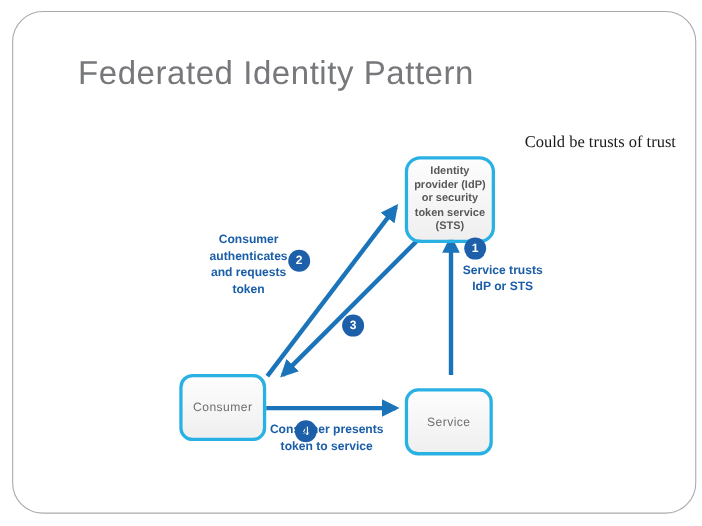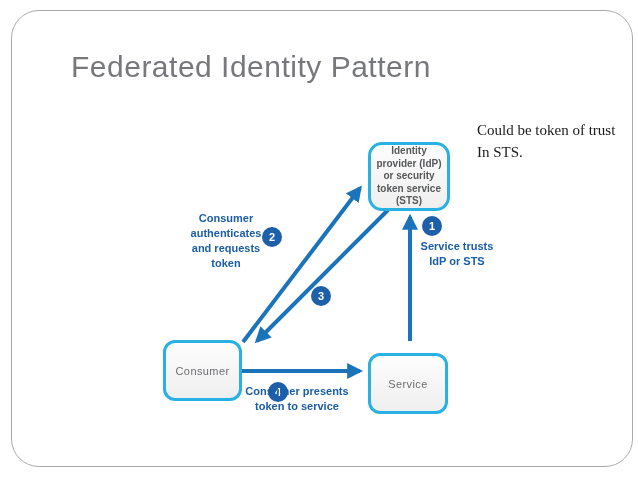--- a/index.html
+++ b/index.html
@@ -46,21 +46,21 @@
     border-radius: 12px;
     background: linear-gradient(180deg, #fdfdfd 0%, #efefef 100%);
     display: flex;
     align-items: center;
     justify-content: center;
     text-align: center;
     color: #6d6e71;
   }
   .node-idp {
     left: 368px; top: 142px;
-    width: 82px; height: 69px;
+    width: 82px; height: 79px;
     border-radius: 14px;
     font-size: 10px;
     font-weight: bold;
     color: #57585a;
     line-height: 12.5px;
     white-space: pre-line;
   }
   .node-consumer { left: 163px; top: 340px; width: 79px; height: 61px; font-size: 11px; letter-spacing: 0.4px; }
   .node-service  { left: 368px; top: 353px; width: 80px; height: 61px; font-size: 11px; letter-spacing: 0.4px; }
   
@@ -97,22 +97,21 @@
 </head>
 <body>
 
 <div id="stage">
 
   <div class="slide-border"></div>
 
   <div class="slide-title">Federated Identity Pattern</div>
 
   <div class="note">
-    <div>Could be token of trust</div>
-    <div>In STS.</div>
+    <div>Could be trusts of trust</div>
   </div>
 
   <svg class="arrow-layer" viewBox="0 0 638 478" xmlns="http://www.w3.org/2000/svg">
     <defs>
       <marker id="ah" viewBox="0 0 10 10" refX="8" refY="5" markerWidth="4" markerHeight="4" orient="auto-start-reverse">
         <path d="M0,0 L10,5 L0,10 z" fill="#1b74ba"></path>
       </marker>
     </defs>
     <g stroke="#1b74ba" stroke-width="4" fill="none">
       <line x1="410" y1="341" x2="410" y2="217" marker-end="url(#ah)"></line>

